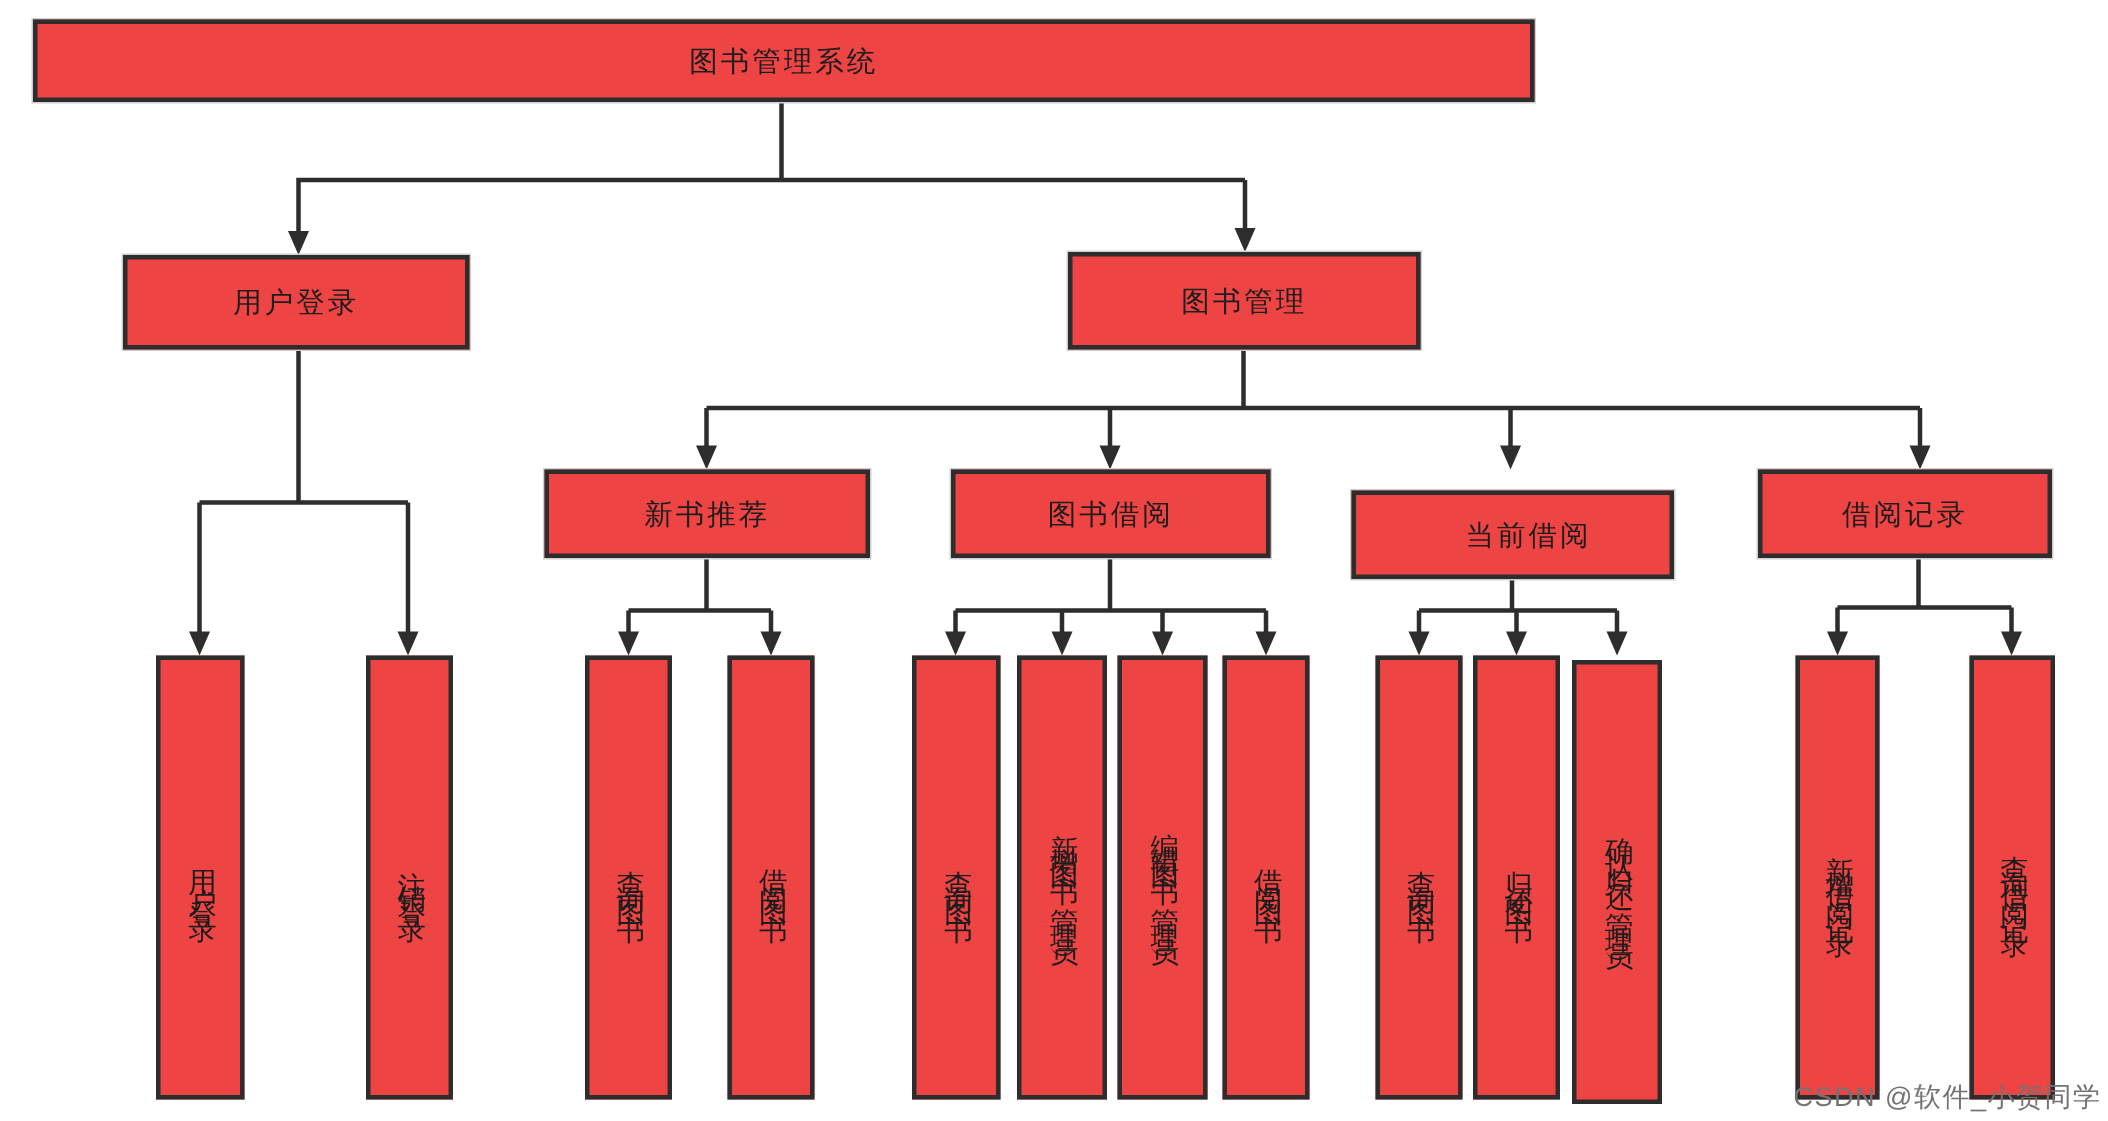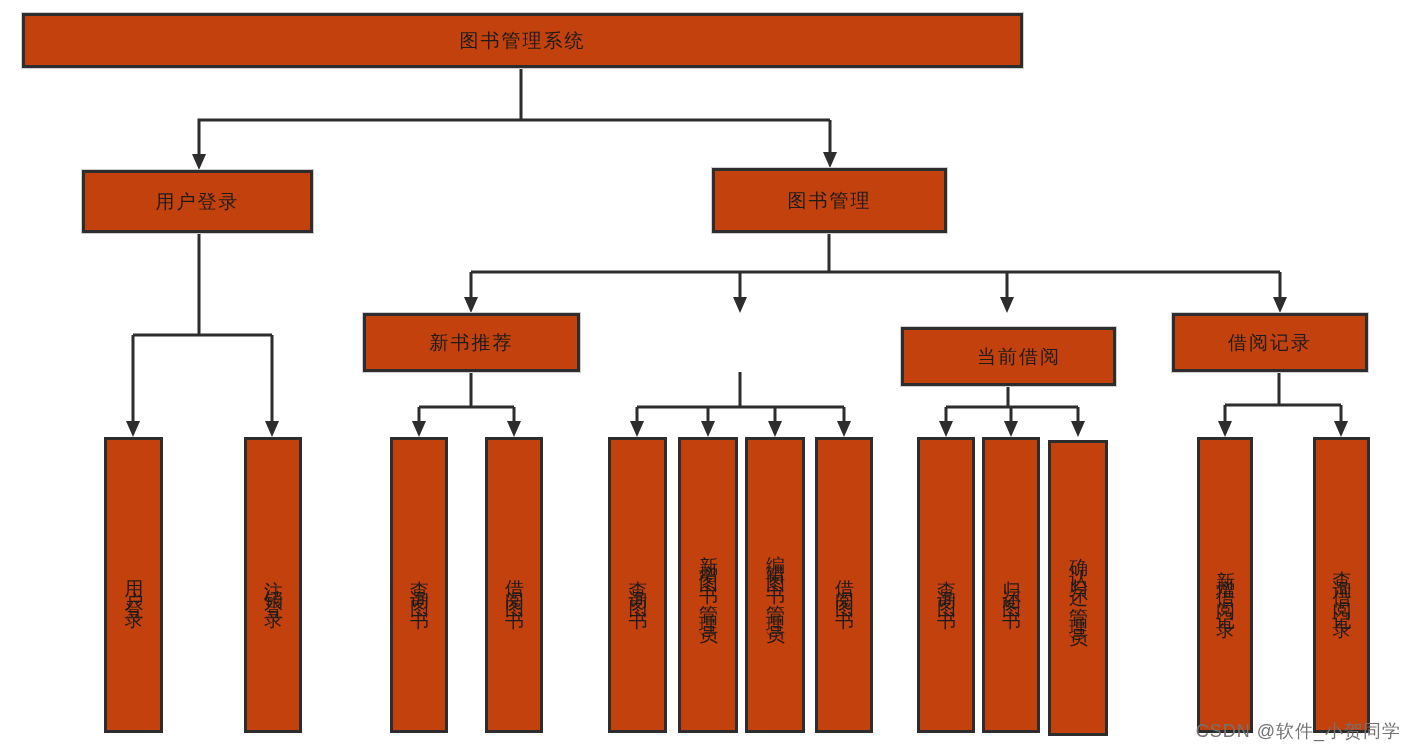--- a/index.html
+++ b/index.html
@@ -23,21 +23,21 @@
   }
   #connectors {
     position: absolute;
     left: 0;
     top: 0;
     z-index: 1;
   }
   .node {
     position: absolute;
     box-sizing: border-box;
-    background: #c2410c;
+    background: #ef4444;
     border: 3px solid #2d2d2d;
     display: flex;
     align-items: center;
     justify-content: center;
     z-index: 2;
     font-size: 19px;
     letter-spacing: 2px;
     text-align: center;
     white-space: nowrap;
   }
@@ -117,20 +117,23 @@
   <div class="node hbox" style="left:82px; top:170px; width:231px; height:63px;">
     <span>用户登录</span>
   </div>
   <div class="node hbox" style="left:363px; top:313px; width:217px; height:59px;">
     <span>新书推荐</span>
   </div>
 
   <div class="node hbox" style="left:712px; top:168px; width:235px; height:65px;">
     <span>图书管理</span>
   </div>
+  <div class="node hbox" style="left:634px; top:313px; width:213px; height:59px;">
+    <span>图书借阅</span>
+  </div>
   <div class="node hbox" style="left:901px; top:327px; width:215px; height:59px;padding-left:21px;">
     <span>当前借阅</span>
   </div>
   <div class="node hbox" style="left:1172px; top:313px; width:196px; height:59px;">
     <span>借阅记录</span>
   </div>
 
   <div class="node leaf" style="left:104px; width:59px;">
     <span class="vtext">用户登录</span>
   </div>

